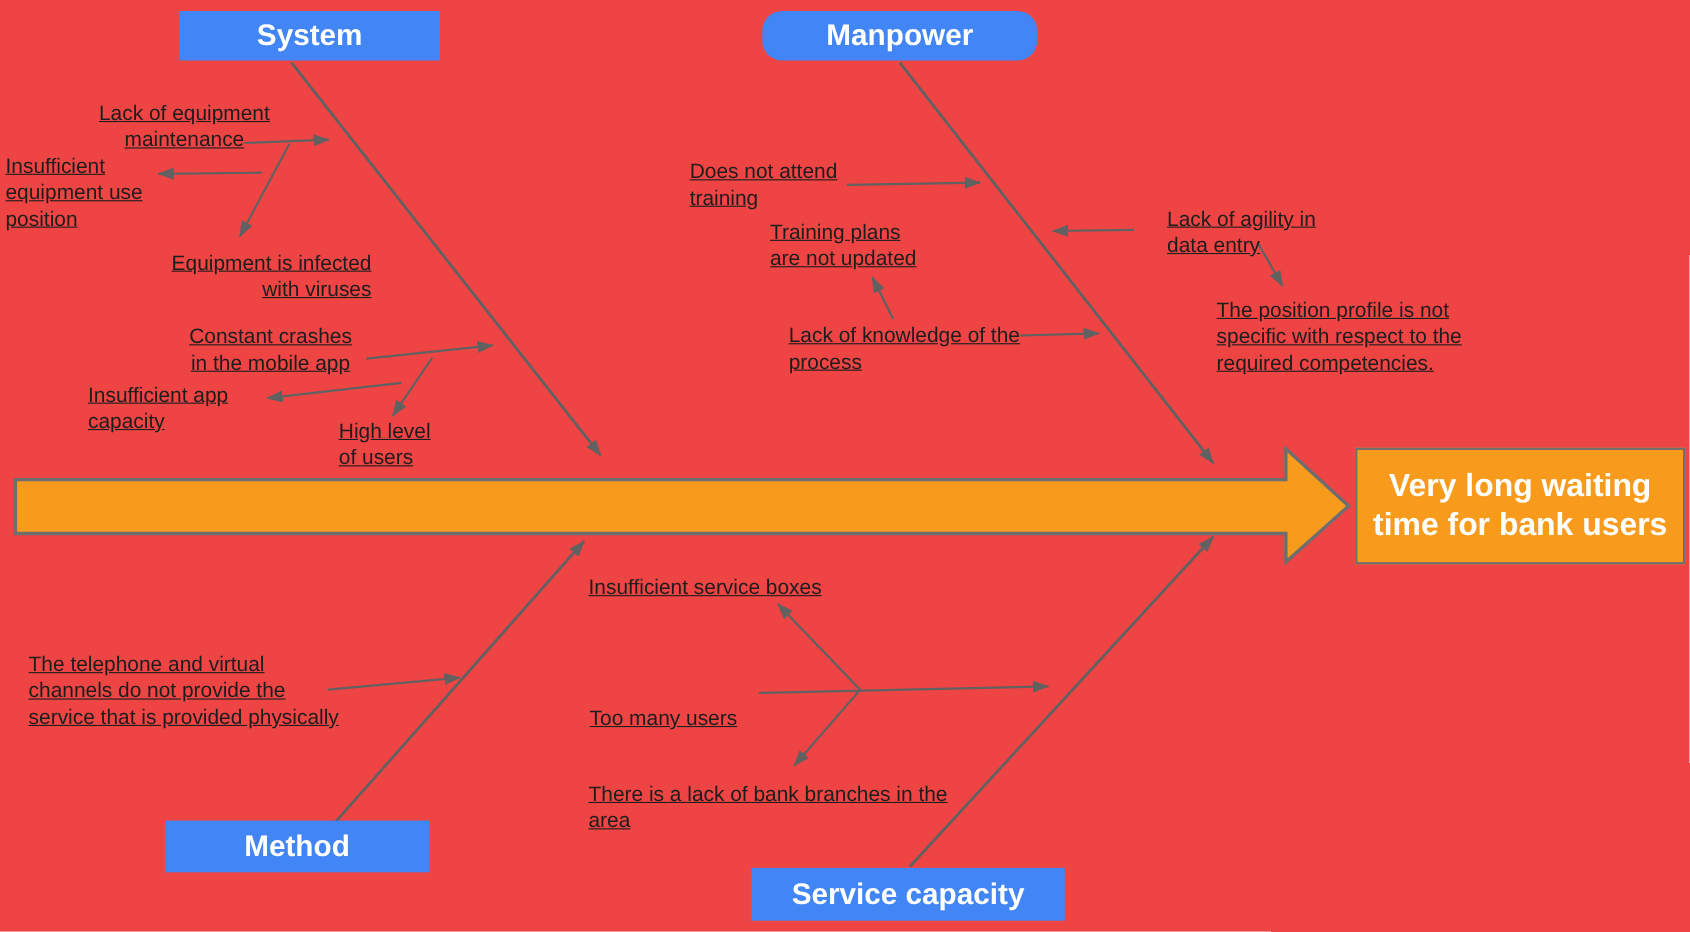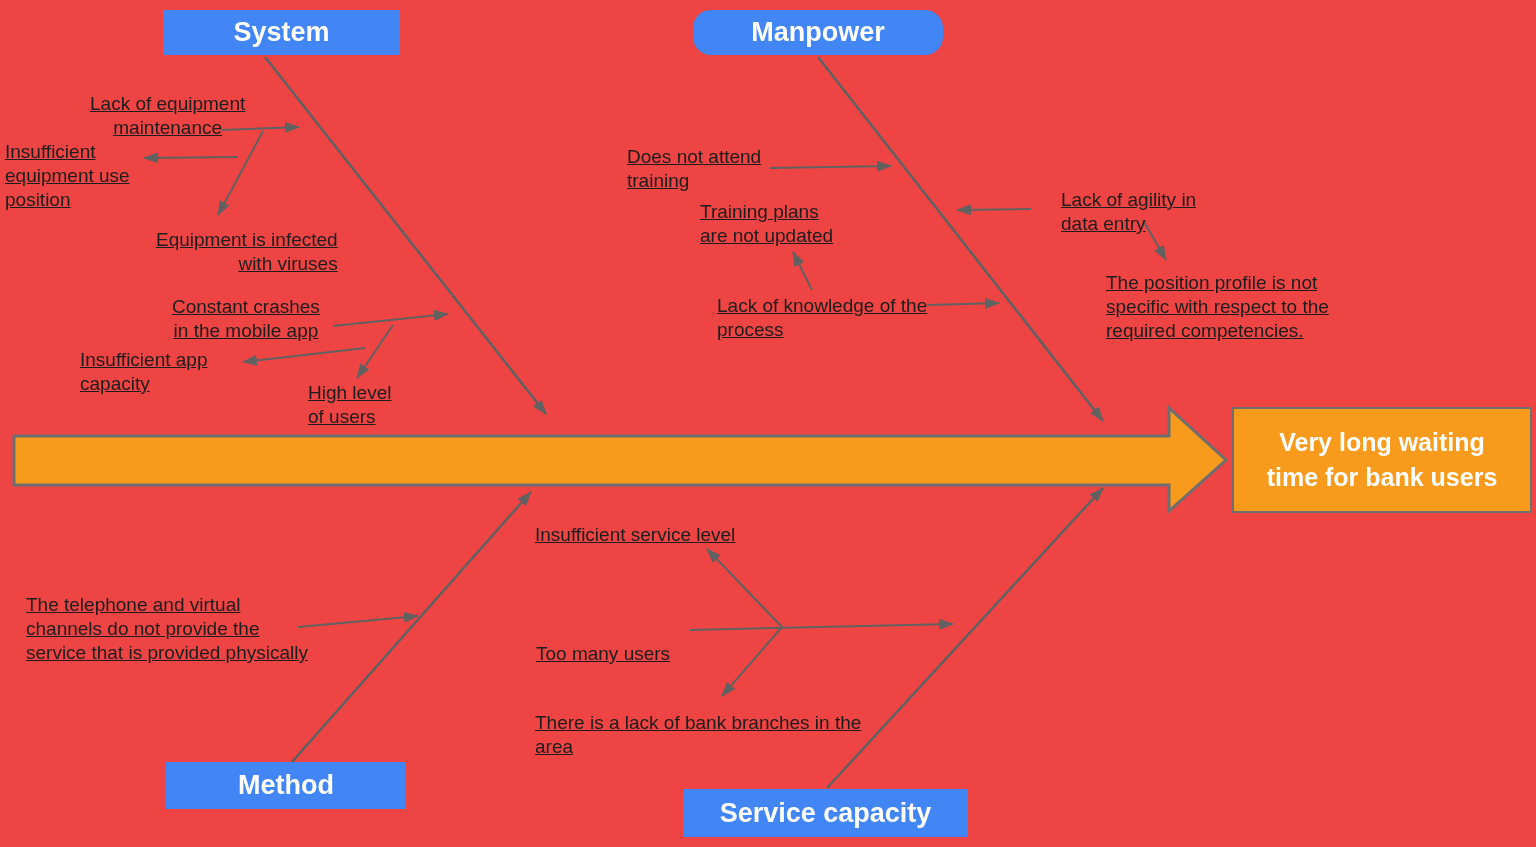--- a/index.html
+++ b/index.html
@@ -33,21 +33,21 @@
     text-align:center;
     line-height:1;
   }
   .effect-box{
     position:absolute;
     left:1232px;top:407px;width:300px;height:106px;
     background:var(--effect-fill);
     border:2px solid var(--shape-border);
     color:var(--box-text);
     font-weight:bold;
-    font-size:25px;
+    font-size:29px;
     line-height:35px;
     display:flex;
     align-items:center;
     justify-content:center;
     text-align:center;
     white-space:pre-line;
   }
   .cause-label{
     position:absolute;
     color:var(--text-color);
@@ -93,21 +93,21 @@
       <line x1="1143" y1="220" x2="1166" y2="260" marker-end="url(#arrow)"></line>
       <line x1="298" y1="627" x2="418" y2="616" marker-end="url(#arrow)"></line>
       <line x1="782" y1="627" x2="707" y2="549" marker-end="url(#arrow)"></line>
       <line x1="690" y1="630" x2="953" y2="624" marker-end="url(#arrow)"></line>
       <line x1="782" y1="627" x2="722" y2="696" marker-end="url(#arrow)"></line>
     </g>
   </svg>
 
   <div class="category-box" style="left:163px;top:10px;width:237px;height:45px;">System</div>
   <div class="category-box" style="left:693px;top:10px;width:250px;height:45px;border-radius:18px;">Manpower</div>
-  <div class="category-box" style="left:150px;top:762px;width:240px;height:47px;margin-left:16px;">Method</div>
+  <div class="category-box" style="left:150px;top:746px;width:240px;height:47px;">Method</div>
   <div class="category-box" style="left:683px;top:789px;width:285px;height:48px;">Service capacity</div>
 
   <div class="effect-box">Very long waiting
 time for bank users</div>
 
   <div class="cause-label centered" style="left:90px;top:92px;">Lack of equipment
 maintenance</div>
   <div class="cause-label" style="left:5px;top:140px;">Insufficient
 equipment use
 position</div>
@@ -129,18 +129,18 @@
   <div class="cause-label" style="left:1045px;top:188px;margin-left:16px;">Lack of agility in
 data entry</div>
   <div class="cause-label" style="left:1106px;top:271px;">The position profile is not
 specific with respect to the
 required competencies.</div>
 
   <div class="cause-label" style="left:26px;top:593px;">The telephone and virtual
 channels do not provide the
 service that is provided physically</div>
 
-  <div class="cause-label" style="left:535px;top:523px;">Insufficient service level</div>
+  <div class="cause-label" style="left:535px;top:523px;">Insufficient service boxes</div>
   <div class="cause-label" style="left:536px;top:618px;margin-top:24px;">Too many users</div>
   <div class="cause-label" style="left:535px;top:711px;">There is a lack of bank branches in the
 area</div>
 
 </div>
 
 </body></html>

